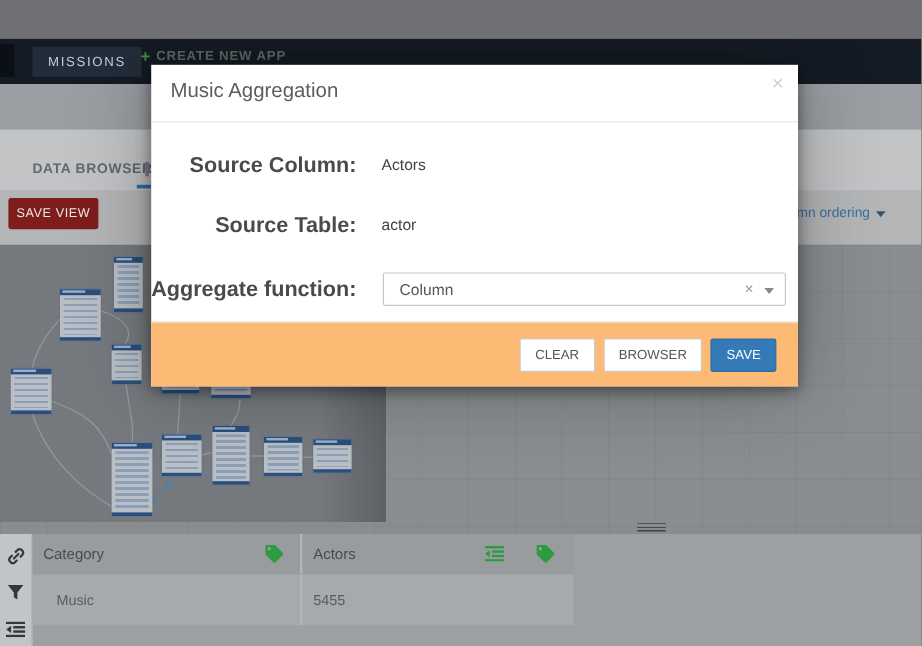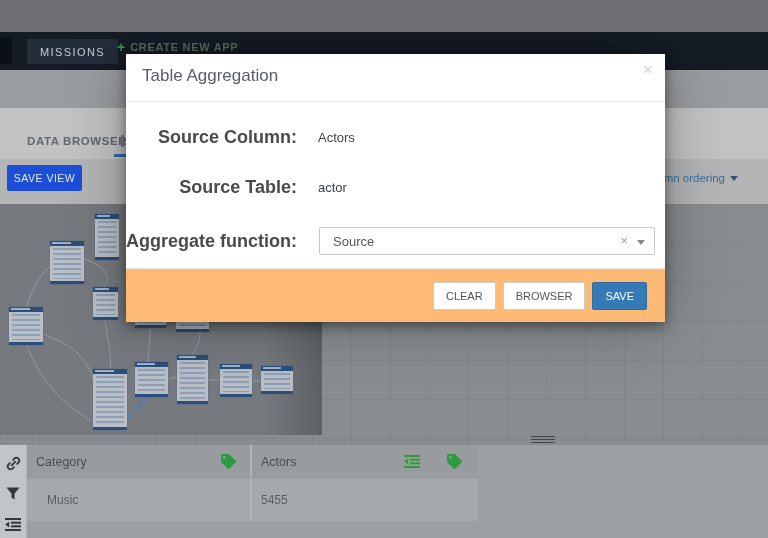--- a/index.html
+++ b/index.html
@@ -18,21 +18,21 @@
   .create-app .lbl{color:#5e6b60;font-size:11px;letter-spacing:0.7px;font-weight:bold;}
 
   
   .band1{position:absolute;left:0;top:38px;width:768px;height:38px;background:#9a9da1;}
   .tabrow{position:absolute;left:0;top:76px;width:768px;height:51px;background:#c1c3c5;}
   .tab-db{position:absolute;left:27px;top:27px;font-size:11.5px;letter-spacing:0.6px;
     color:#62686e;font-weight:bold;}
   .tab2-sliver{position:absolute;left:121px;top:27px;width:3px;height:12px;background:#7d838a;}
   .tab-underline{position:absolute;left:114px;top:46px;width:12px;height:3px;background:#2e6da4;}
   .toolbar{position:absolute;left:0;top:127px;width:768px;height:45px;background:#b3b5b7;}
-  .save-view-btn{position:absolute;left:7px;top:6px;width:75px;height:26px;background:#1d4ed8;
+  .save-view-btn{position:absolute;left:7px;top:6px;width:75px;height:26px;background:#7f1d1d;
     color:#e4ece4;font-size:10.5px;letter-spacing:0.5px;display:flex;align-items:center;
     justify-content:center;border-radius:2px;}
   .col-ordering{position:absolute;left:640px;top:13px;color:#3c6e9e;font-size:11.5px;
     display:flex;align-items:center;cursor:pointer;}
   .caret-down{display:inline-block;width:0;height:0;border-left:4px solid transparent;
     border-right:4px solid transparent;border-top:5px solid #37536e;margin-left:5px;}
 
   
   .canvas{position:absolute;left:0;top:172px;width:768px;height:241px;background:#8a8d90;
     background-image:linear-gradient(rgba(0,0,0,0.045) 1px,transparent 1px),
@@ -299,36 +299,36 @@
     </div>
 
     <div class="grid-row">
       <div class="gr-cell c1">Music</div>
       <div class="gr-cell c2">5455</div>
     </div>
   </div>
 
   <div class="modal">
     <div class="modal-header">
-      <div class="modal-title">Table Aggregation</div>
+      <div class="modal-title">Music Aggregation</div>
       <div class="modal-close">×</div>
     </div>
     <div class="modal-body">
       <div class="field-row">
         <div class="field-label">Source Column:</div>
         <div class="field-value">Actors</div>
       </div>
       <div class="field-row">
         <div class="field-label">Source Table:</div>
         <div class="field-value">actor</div>
       </div>
       <div class="field-row">
         <div class="field-label">Aggregate function:</div>
         <div class="select-box">
-          <span class="select-value">Source</span>
+          <span class="select-value">Column</span>
           <span class="select-clear">×</span>
           <span class="select-caret"></span>
         </div>
       </div>
     </div>
     <div class="modal-footer">
       <button class="btn">CLEAR</button>
       <button class="btn">BROWSER</button>
       <button class="btn btn-primary">SAVE</button>
     </div>

